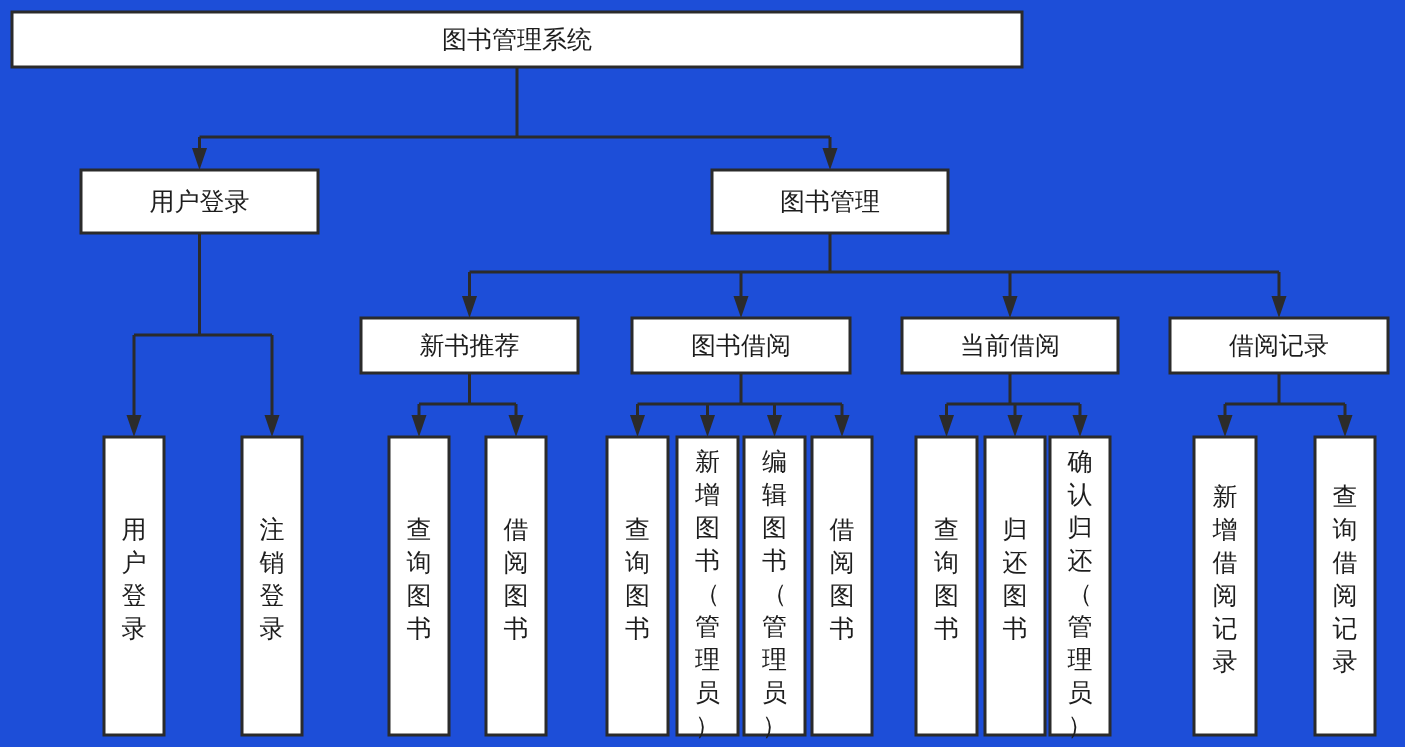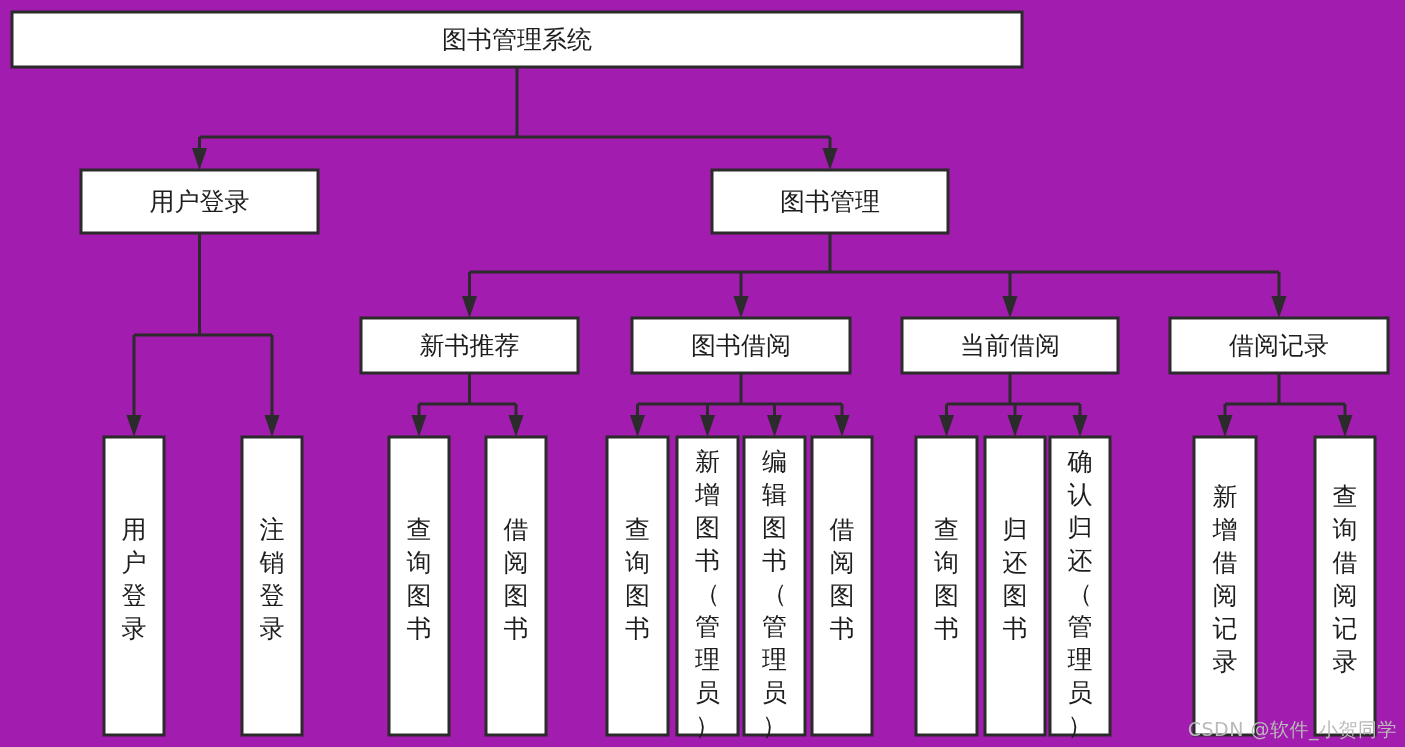--- a/index.html
+++ b/index.html
@@ -12,21 +12,21 @@
     width: 1405px;
     height: 747px;
     font-family: "DejaVu Sans", "Liberation Sans", sans-serif;
     overflow: hidden;
     position: relative;
   }
   #diagram-root {
     position: relative;
     width: 1405px;
     height: 747px;
-    background: #a21caf;
+    background: #1d4ed8;
   }
   svg.diagram-canvas {
     position: absolute;
     left: 0;
     top: 0;
     width: 1405px;
     height: 747px;
     display: block;
   }
   .node-box {
@@ -218,14 +218,13 @@
         <g>
           <rect class="node-box leaf" x="1194" y="437" width="62" height="298"></rect>
           <text class="node-label vertical" x="1225" y="0" text-anchor="middle"><tspan x="1225" y="498">新</tspan><tspan x="1225" y="531">增</tspan><tspan x="1225" y="564">借</tspan><tspan x="1225" y="597">阅</tspan><tspan x="1225" y="630">记</tspan><tspan x="1225" y="663">录</tspan></text>
         </g>
         <g>
           <rect class="node-box leaf" x="1315" y="437" width="60" height="298"></rect>
           <text class="node-label vertical" x="1345" y="0" text-anchor="middle"><tspan x="1345" y="498">查</tspan><tspan x="1345" y="531">询</tspan><tspan x="1345" y="564">借</tspan><tspan x="1345" y="597">阅</tspan><tspan x="1345" y="630">记</tspan><tspan x="1345" y="663">录</tspan></text>
         </g>
       </g>
   </svg>
-  <div class="watermark-text">CSDN @软件_小贺同学</div>
 </div>
 
 </body></html>

